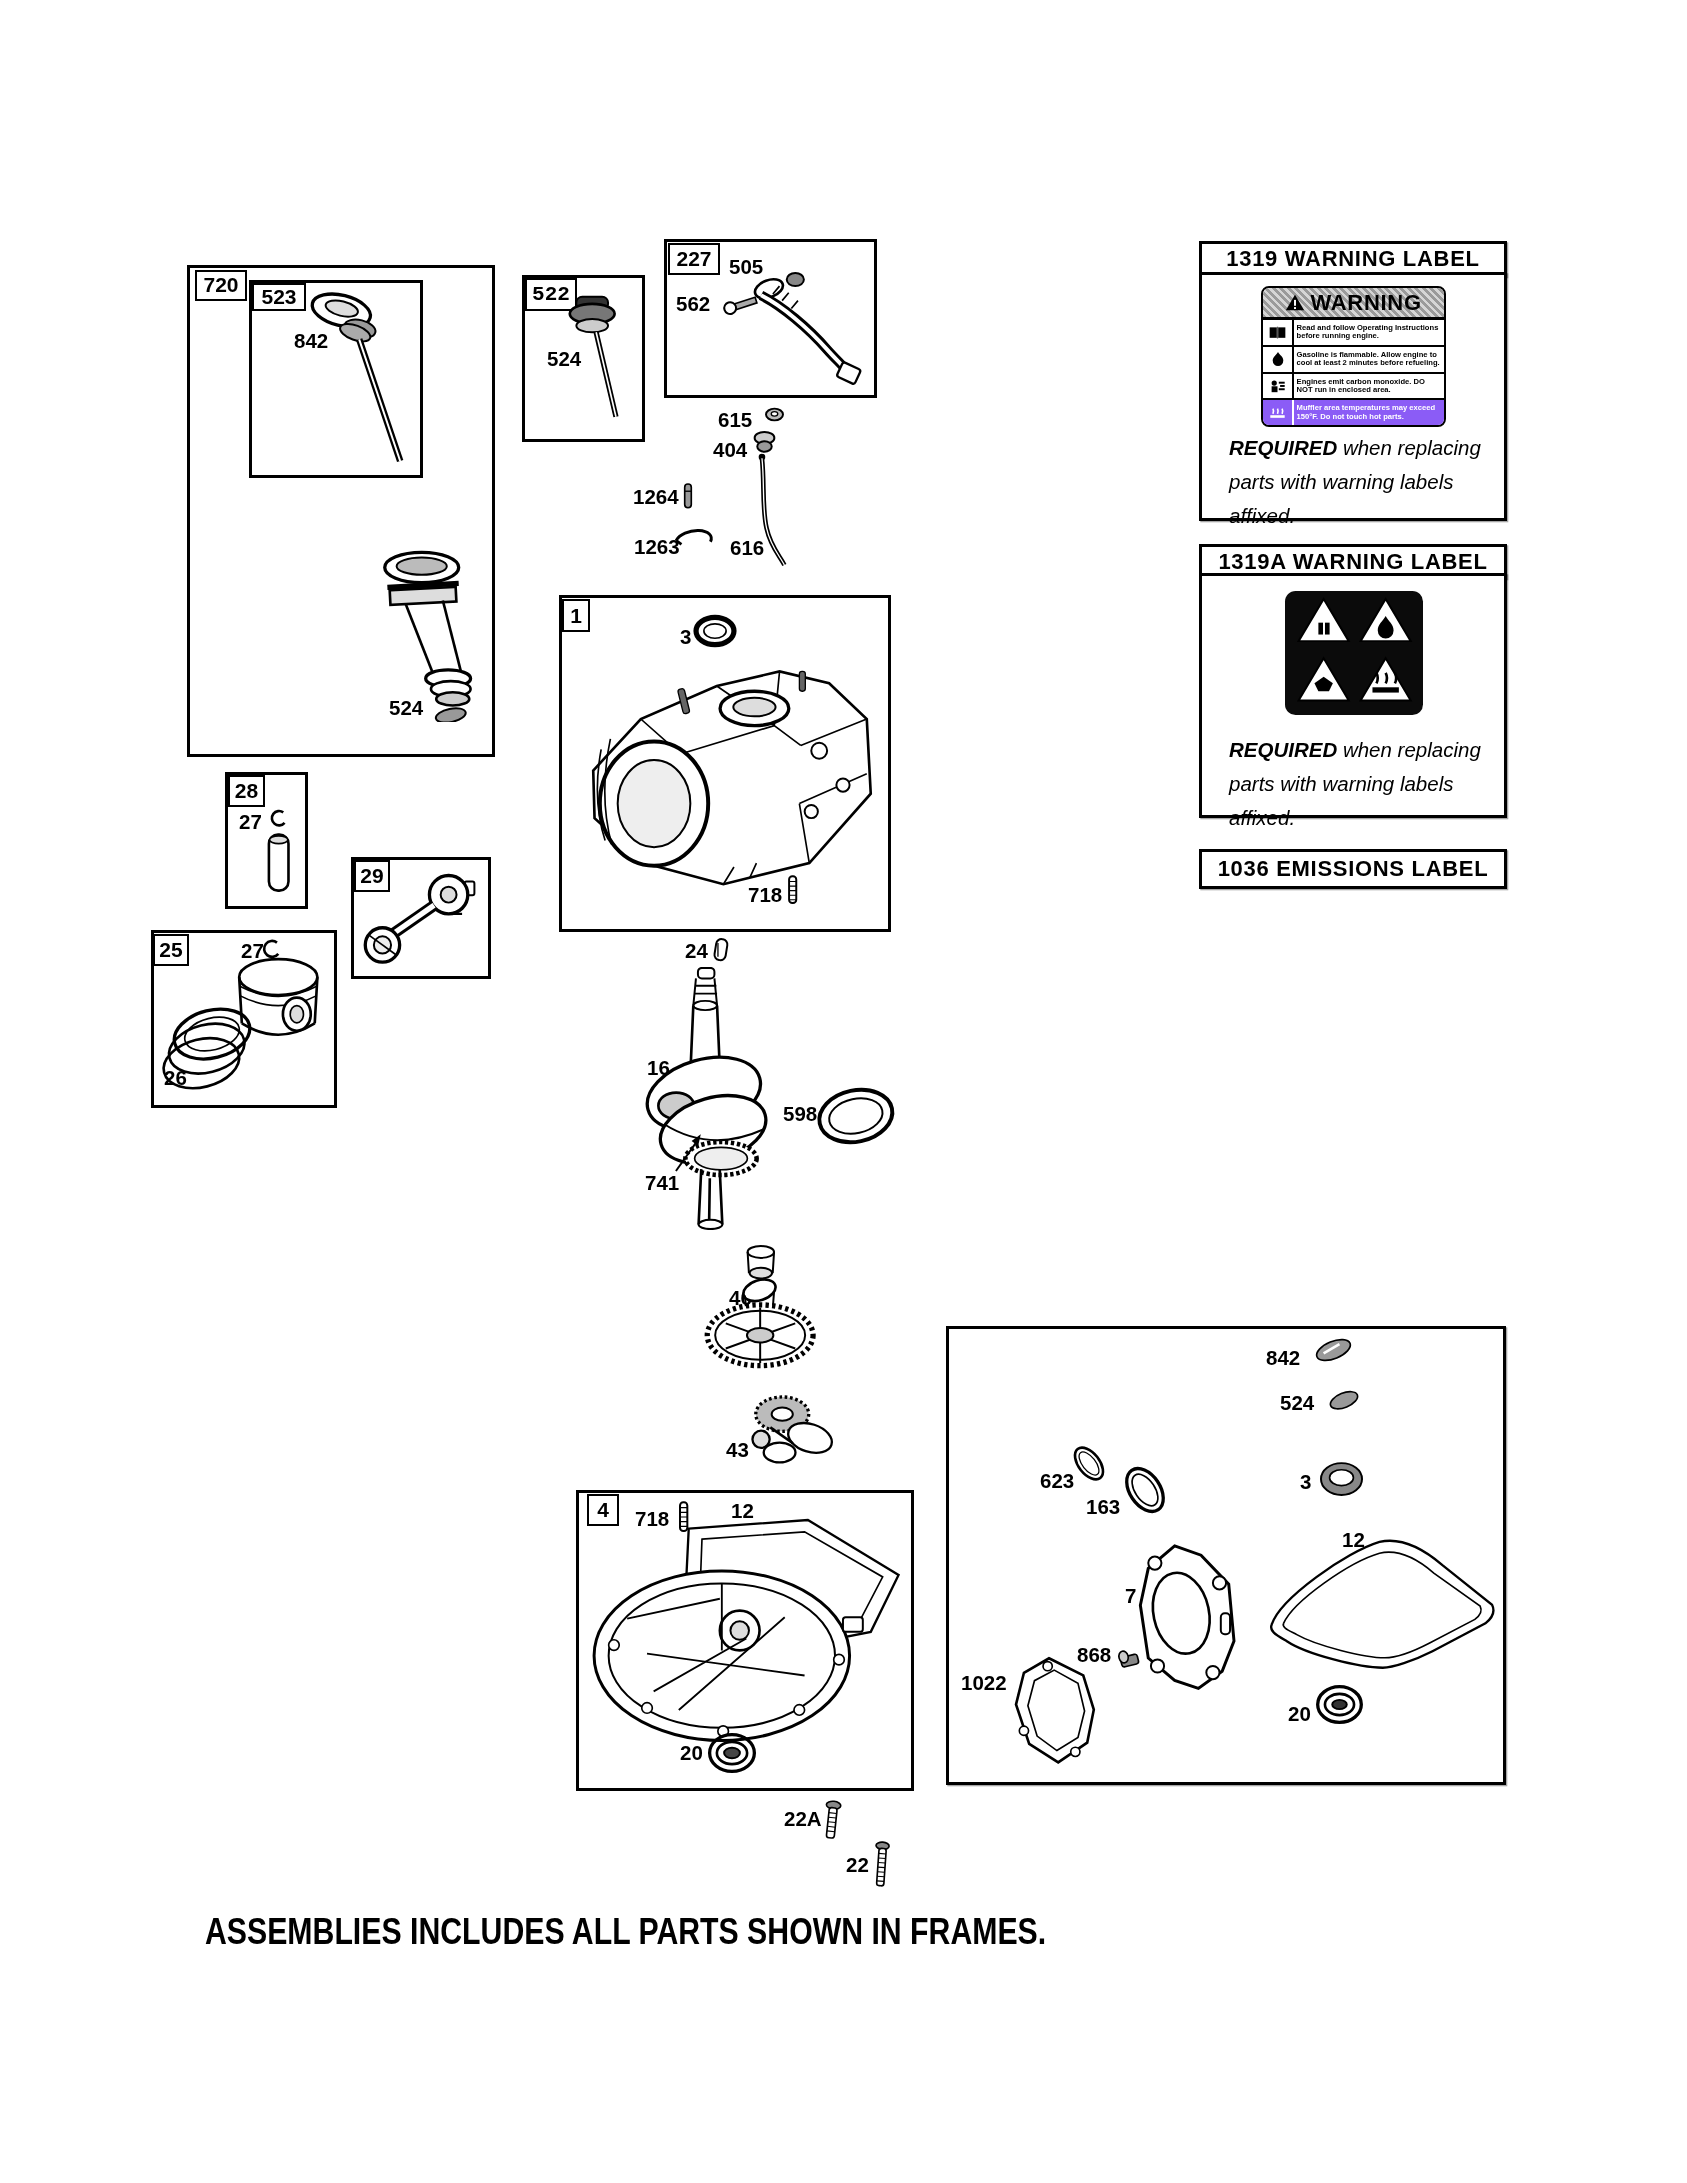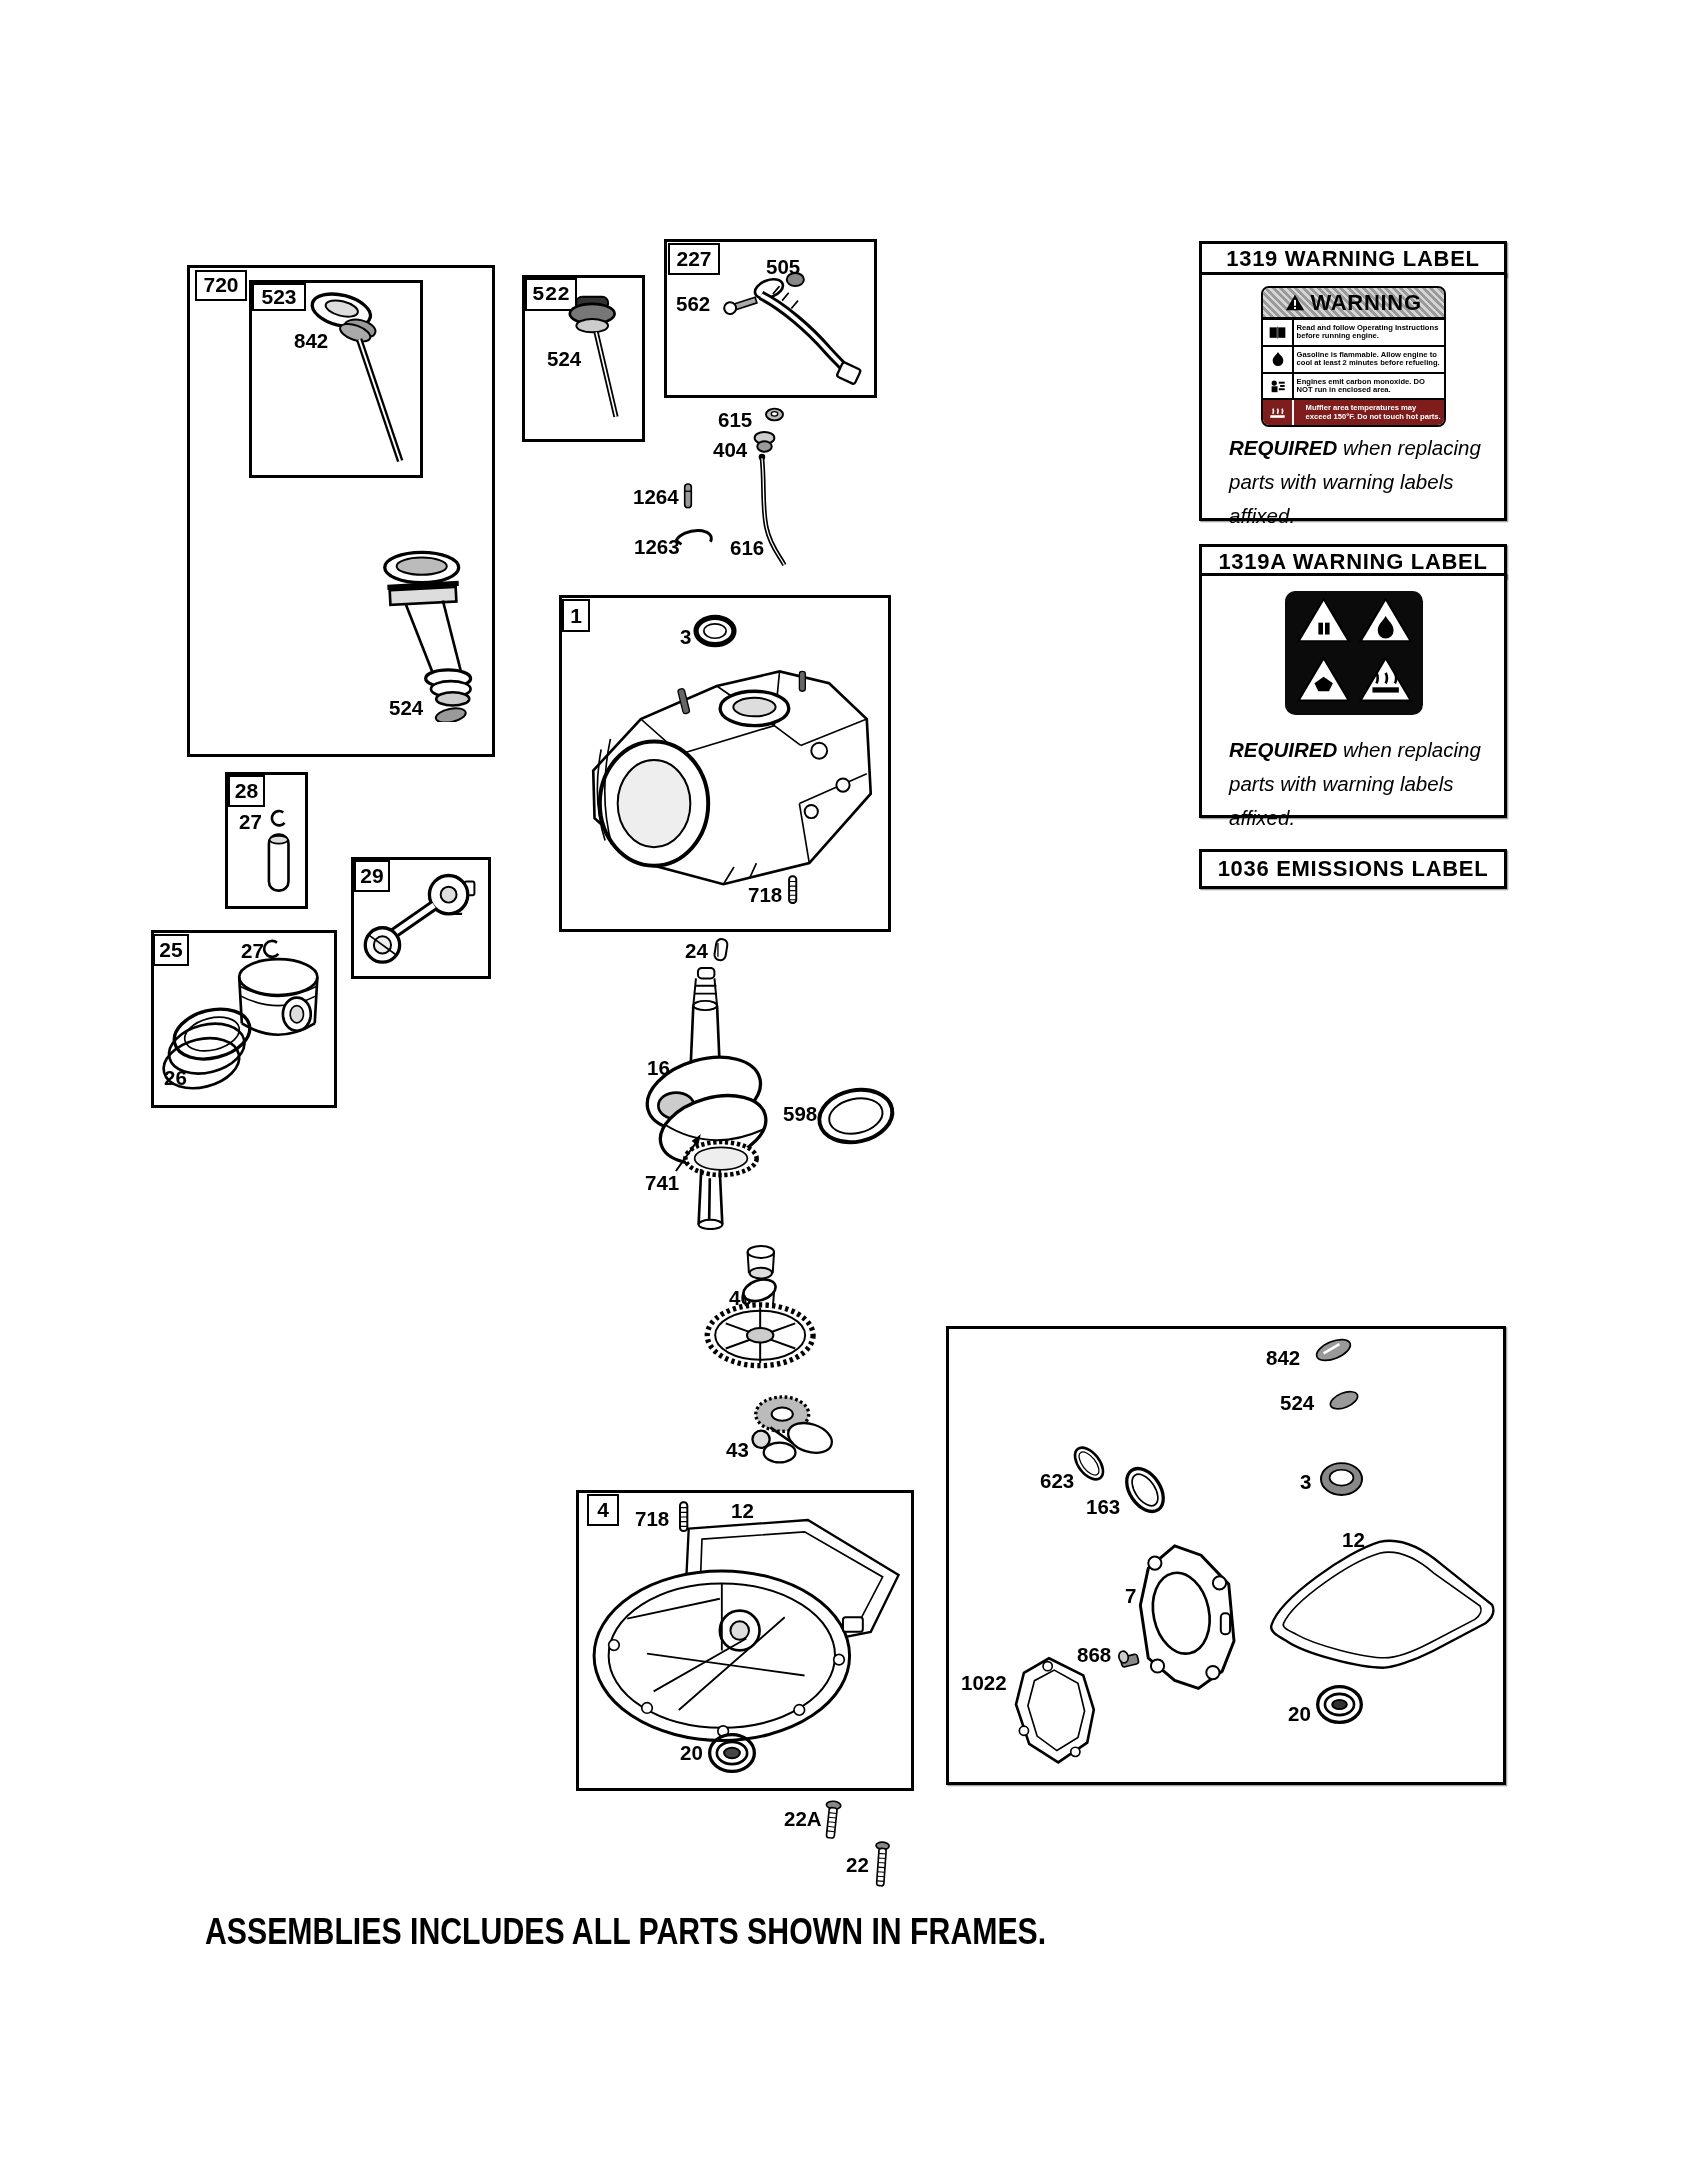--- a/index.html
+++ b/index.html
@@ -16,21 +16,21 @@
   .req{position:absolute;font-style:italic;font-size:20.5px;line-height:34px;width:265px;}
   .req b{font-weight:700;}
   .art{position:absolute;}
   
   .sticker{position:absolute;border:2.6px solid #000;border-radius:8px;overflow:hidden;
            background:#fff;display:flex;flex-direction:column;}
   .st-head{height:29px;border-bottom:3.3px solid #000;display:flex;align-items:center;
            justify-content:center;gap:5.3px;font-weight:900;font-size:22px;letter-spacing:0.7px;
            background:repeating-linear-gradient(45deg,#9a9a9a 0 2.6px,#d5d5d5 2.6px 5.3px);}
   .st-row{flex:1;display:flex;border-bottom:2.6px solid #000;}
-  .st-row:last-child{border-bottom:none;background:#7f1d1d;color:#fff;gap:9px;}
+  .st-row:last-child{border-bottom:none;background:#8b5cf6;color:#fff;}
   .st-ic{width:29px;border-right:2.6px solid #000;display:flex;align-items:center;justify-content:center;}
   .st-tx{flex:1;font-size:7.6px;line-height:8.3px;font-weight:600;padding:1.3px 2.6px;display:flex;align-items:center;}
   .blk-label{position:absolute;background:#0b0b0b;border-radius:10.6px;}
   .footer{position:absolute;font-weight:700;font-size:36px;transform:scaleX(.84);
           transform-origin:left center;white-space:nowrap;letter-spacing:0px;}
 </style>
 </head>
 <body>
 
 <div id="page">
@@ -165,21 +165,21 @@
 
   <div class="hdr" style="left:1199px;top:849px;width:302px;height:34px;">
       <span>1036 EMISSIONS LABEL</span>
     </div>
 
   <div class="ibody" style="left:946px;top:1326px;width:554px;height:453px;"></div>
 
   <span class="pn" style="left:294px;top:329px;">842</span>
   <span class="pn" style="left:389px;top:696px;">524</span>
   <span class="pn" style="left:547px;top:347px;">524</span>
-  <span class="pn" style="left:766px;top:255px;">505</span>
+  <span class="pn" style="left:729px;top:255px;">505</span>
   <span class="pn" style="left:676px;top:292px;">562</span>
   <span class="pn" style="left:718px;top:408px;">615</span>
   <span class="pn" style="left:713px;top:438px;">404</span>
   <span class="pn" style="left:633px;top:485px;">1264</span>
   <span class="pn" style="left:634px;top:535px;">1263</span>
   <span class="pn" style="left:730px;top:536px;">616</span>
   <span class="pn" style="left:680px;top:625px;">3</span>
   <span class="pn" style="left:748px;top:883px;">718</span>
   <span class="pn" style="left:239px;top:810px;">27</span>
   <span class="pn" style="left:440px;top:896px;">32</span>

